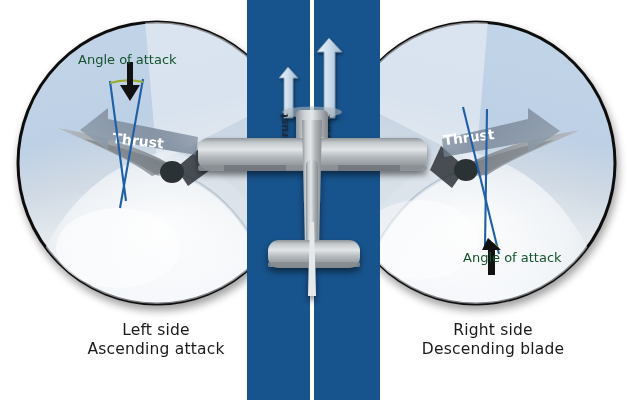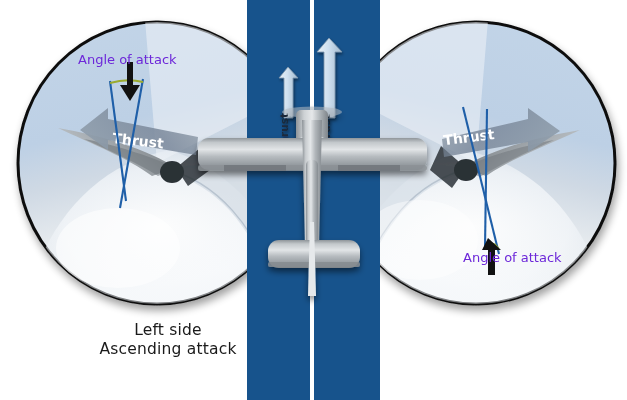--- a/index.html
+++ b/index.html
@@ -25,21 +25,21 @@
     text-align: center;
     color: #1a1a1a;
     font-family: "DejaVu Sans", "Liberation Sans", sans-serif;
     font-size: 15.5px;
     line-height: 19px;
     letter-spacing: 0.2px;
     white-space: nowrap;
   }
   .aoa-label {
     position: absolute;
-    color: #6d28d9;
+    color: #14532d;
     font-family: "DejaVu Sans", "Liberation Sans", sans-serif;
     font-size: 13px;
     white-space: nowrap;
   }
 </style>
 </head>
 <body>
 
 <div id="stage">
 
@@ -263,21 +263,23 @@
 
       <path d="M310 222 L 314 222 L 316 296 L 308 296 Z" fill="#e6e9eb"></path>
     </g>
 
   </svg>
 
   <div class="aoa-label" style="left:78px; top:52px;">Angle of attack</div>
 
   <div class="aoa-label" style="left:463px; top:250px;">Angle of attack</div>
 
-  <div class="caption" style="left:68px; top:321px; width:200px;">
+  <div class="caption" style="left:56px; top:321px; width:200px;">
     <div>Left side</div>
     <div>Ascending attack</div>
   </div>
 
   <div class="caption" style="left:393px; top:321px; width:200px;">
+    <div>Right side</div>
+    <div>Descending blade</div>
   </div>
 
 </div>
 
 </body></html>

